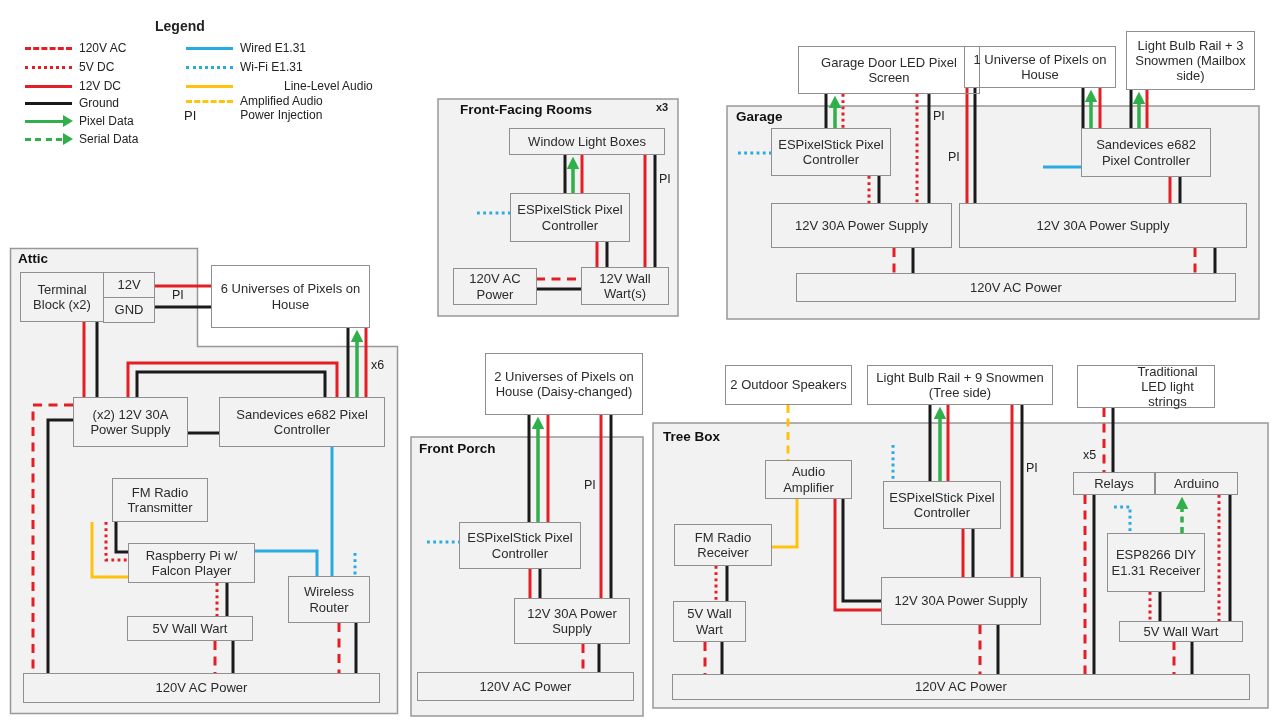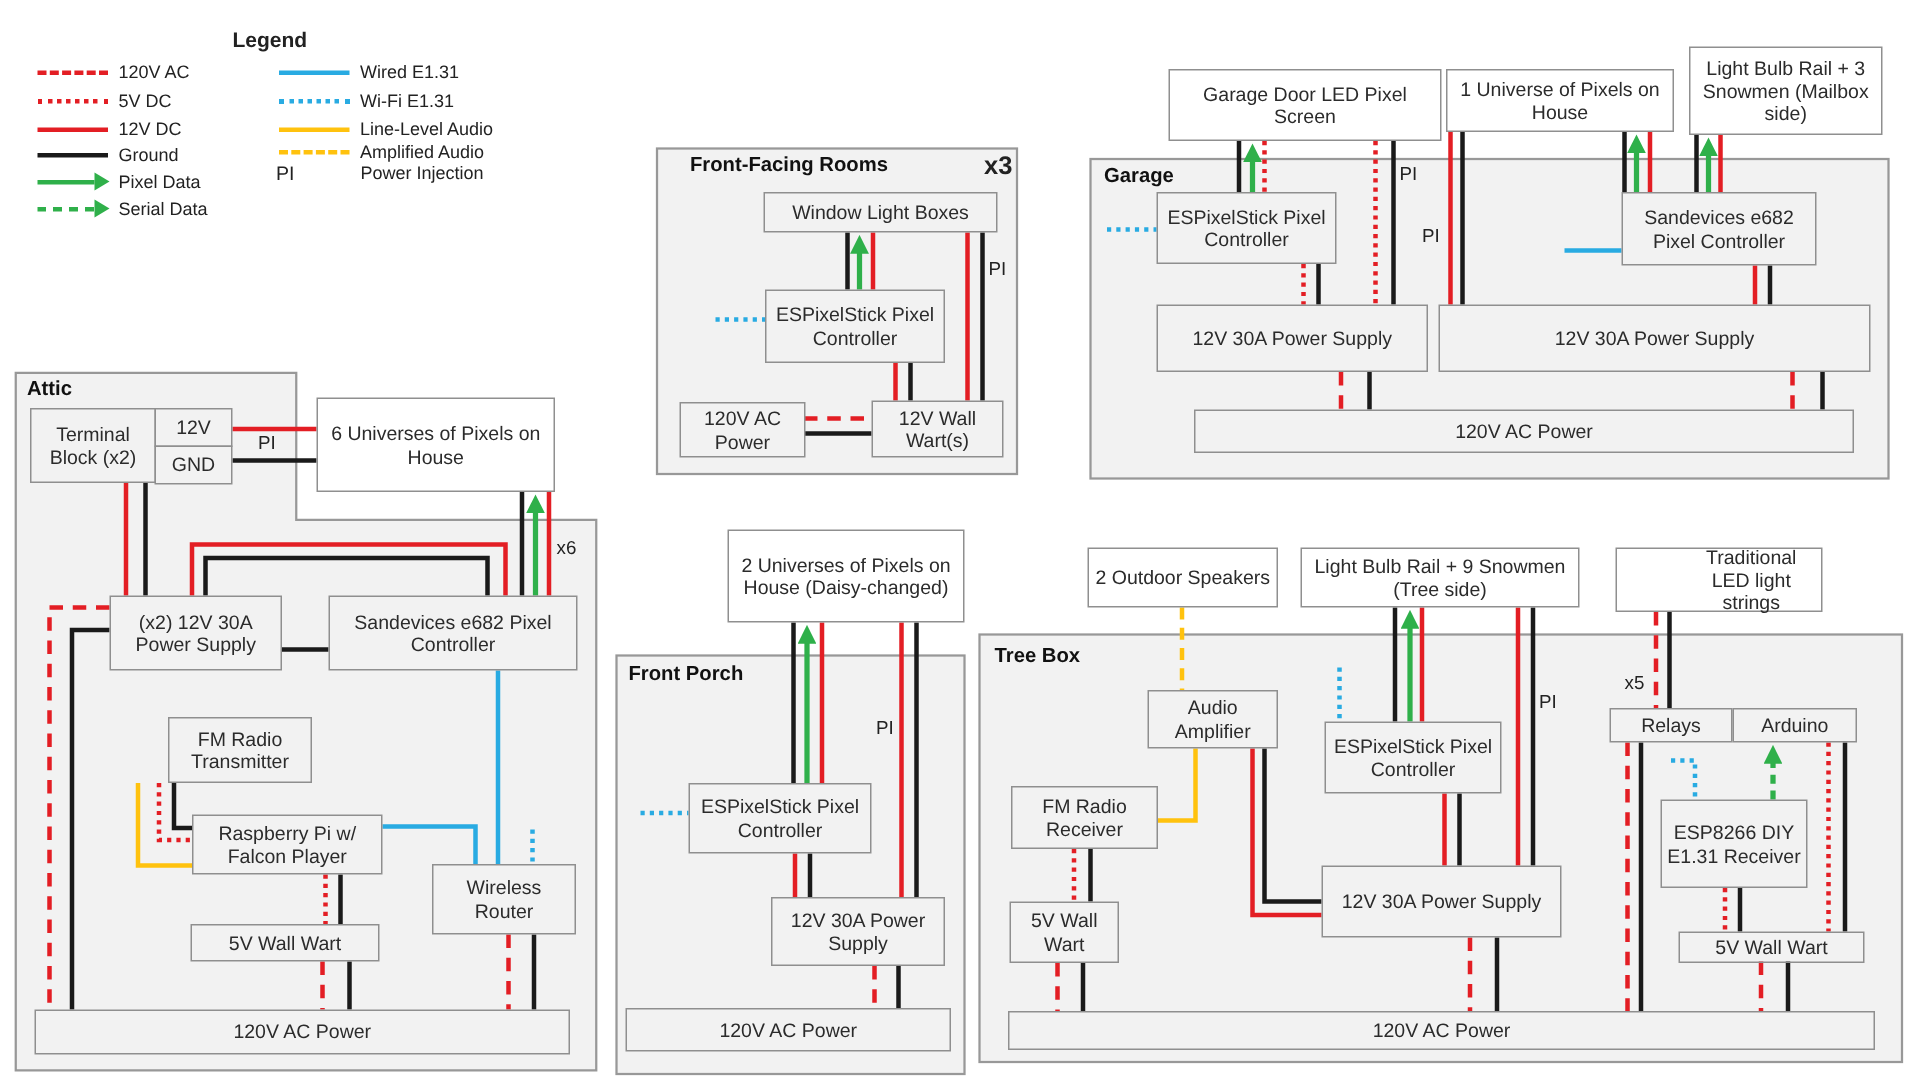--- a/index.html
+++ b/index.html
@@ -8,21 +8,21 @@
   }
   html,body{margin:0;padding:0;background:#fff;}
   #stage{position:relative;width:1280px;height:720px;background:#fff;overflow:hidden;
          font-family:"Liberation Sans", sans-serif;color:var(--text);}
   #wires{position:absolute;left:0;top:0;}
   .box{position:absolute;border:1.4px solid var(--boxborder);background:transparent;
        display:flex;align-items:center;justify-content:center;text-align:center;
        font-size:13px;line-height:1.16;box-sizing:border-box;padding:1px 2px;}
   .sec-title{position:absolute;font-weight:bold;font-size:13.5px;color:#111;white-space:nowrap;}
   .flabel{position:absolute;font-size:12.5px;color:#222;white-space:nowrap;}
-  .flabel.bold{font-weight:bold;font-size:17px;}
+  .flabel.bold{font-weight:bold;font-size:11px;}
   
   .lrow{position:absolute;display:flex;align-items:center;height:18px;}
   .lrow .lab{font-size:12px;margin-left:7px;color:#222;white-space:nowrap;}
   .sw{display:inline-block;width:47px;height:0;border-top:3px solid var(--red);}
   .sw.dash{border-top-style:dashed;}
   .sw.dot{border-top-style:dotted;}
   .sw.c-blk{border-top-color:var(--blk);}
   .sw.c-blu{border-top-color:var(--blu);}
   .sw.c-yel{border-top-color:var(--yel);}
   .swarrow{position:relative;display:inline-block;width:38px;height:3px;background:var(--grn);margin-right:9px;}
@@ -202,21 +202,21 @@
       <span class="lab">Serial Data</span>
     </div>
   <div class="lrow" style="left:186px;top:39px;">
       <span class="sw c-blu"></span>
       <span class="lab">Wired E1.31</span>
     </div>
   <div class="lrow" style="left:186px;top:58px;">
       <span class="sw dot c-blu"></span>
       <span class="lab">Wi-Fi E1.31</span>
     </div>
-  <div class="lrow" style="left:186px;top:77px;">
+  <div class="lrow" style="left:186px;top:77px;gap:44px;">
       <span class="sw c-yel"></span>
       <span class="lab">Line-Level Audio</span>
     </div>
   <div class="lrow" style="left:186px;top:92px;">
       <span class="sw dash c-yel"></span>
       <span class="lab">Amplified Audio</span>
     </div>
   <div class="lrow" style="left:184px;top:106px;">
       <span class="lab" style="margin-left:0;font-size:13px;">PI</span>
       <span class="lab" style="margin-left:44px;">Power Injection</span>
@@ -255,21 +255,21 @@
     </div>
   <div class="box" style="left:219px;top:397px;width:166px;height:50px;">
       <span>Sandevices e682 Pixel Controller</span>
     </div>
   <div class="box" style="left:72px;top:478px;width:96px;height:44px;margin-left:40px;">
       <span>FM Radio Transmitter</span>
     </div>
   <div class="box" style="left:128px;top:543px;width:127px;height:40px;">
       <span>Raspberry Pi w/ Falcon Player</span>
     </div>
-  <div class="box" style="left:288px;top:576px;width:96px;height:47px;">
+  <div class="box" style="left:288px;top:576px;width:82px;height:47px;">
       <span>Wireless Router</span>
     </div>
   <div class="box" style="left:127px;top:616px;width:126px;height:25px;">
       <span>5V Wall Wart</span>
     </div>
   <div class="box" style="left:23px;top:673px;width:357px;height:30px;">
       <span>120V AC Power</span>
     </div>
 
   <div class="box" style="left:509px;top:128px;width:156px;height:27px;">
@@ -278,21 +278,21 @@
   <div class="box" style="left:510px;top:193px;width:120px;height:49px;">
       <span>ESPixelStick Pixel Controller</span>
     </div>
   <div class="box" style="left:453px;top:268px;width:84px;height:37px;">
       <span>120V AC Power</span>
     </div>
   <div class="box" style="left:581px;top:267px;width:88px;height:38px;">
       <span>12V Wall Wart(s)</span>
     </div>
 
-  <div class="box" style="left:779px;top:46px;width:182px;height:48px;">
+  <div class="box" style="left:798px;top:46px;width:182px;height:48px;">
       <span>Garage Door LED Pixel Screen</span>
     </div>
   <div class="box" style="left:964px;top:46px;width:152px;height:42px;">
       <span>1 Universe of Pixels on House</span>
     </div>
   <div class="box" style="left:1126px;top:31px;width:129px;height:59px;">
       <span>Light Bulb Rail + 3 Snowmen (Mailbox side)</span>
     </div>
   <div class="box" style="left:771px;top:128px;width:120px;height:48px;">
       <span>ESPixelStick Pixel Controller</span>

